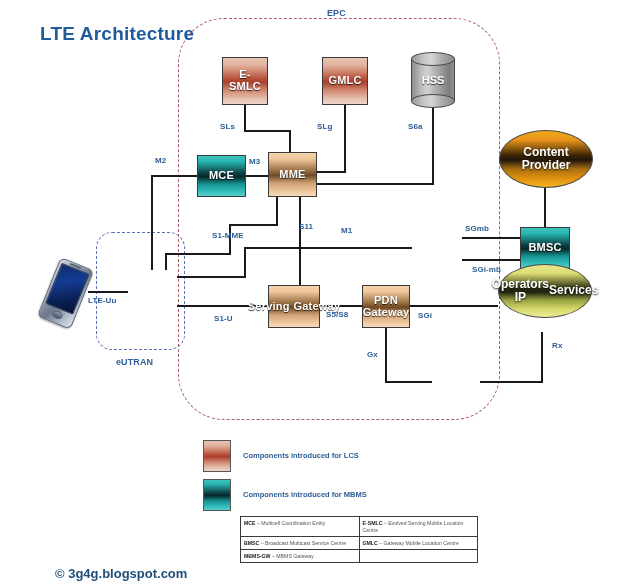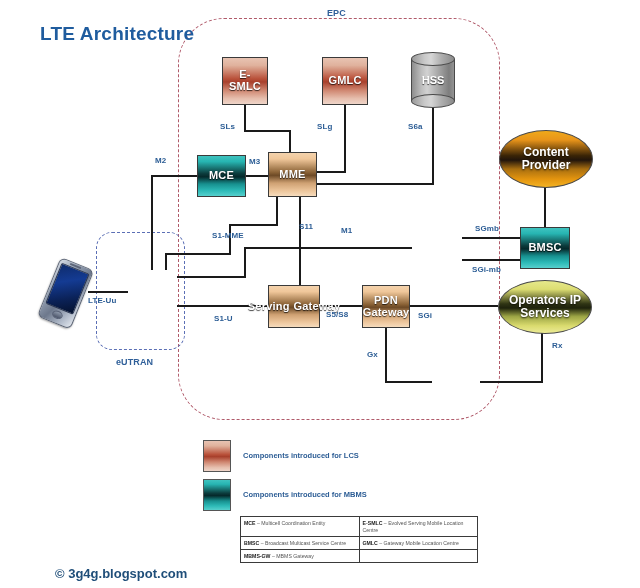--- a/index.html
+++ b/index.html
@@ -246,21 +246,21 @@
     <div class="node fill-mbms" style="left:520px;top:227px;width:50px;height:42px;">
       <span>BMSC</span>
     </div>
 
 
     <div class="ell ell-orange" style="left:499px;top:130px;width:92px;height:56px;flex-direction:column;">
       <span>Content</span>
       <span>Provider</span>
     </div>
 
-    <div class="ell ell-yellow" style="left:498px;top:280px;width:92px;height:52px;flex-direction:column;">
+    <div class="ell ell-yellow" style="left:498px;top:264px;width:92px;height:52px;flex-direction:row;">
       <span>Operators IP</span>
       <span>Services</span>
     </div>
 
     <div id="phone">
       <div class="shell"></div>
       <div class="speaker"></div>
       <div class="screen"></div>
       <div class="home"></div>
     </div>
@@ -278,21 +278,21 @@
     <div class="lbl" style="left:317px;top:122px;">SLg</div>
     <div class="lbl" style="left:408px;top:122px;">S6a</div>
     <div class="lbl" style="left:155px;top:156px;">M2</div>
     <div class="lbl" style="left:249px;top:157px;">M3</div>
     <div class="lbl" style="left:212px;top:231px;">S1-MME</div>
     <div class="lbl" style="left:299px;top:222px;">S11</div>
     <div class="lbl" style="left:341px;top:226px;">M1</div>
     <div class="lbl" style="left:214px;top:314px;">S1-U</div>
     <div class="lbl" style="left:326px;top:310px;">S5/S8</div>
     <div class="lbl" style="left:418px;top:311px;">SGi</div>
-    <div class="lbl" style="left:475px;top:224px;">SGmb</div>
+    <div class="lbl" style="left:465px;top:224px;">SGmb</div>
     <div class="lbl" style="left:472px;top:265px;">SGi-mb</div>
     <div class="lbl" style="left:367px;top:350px;">Gx</div>
     <div class="lbl" style="left:552px;top:341px;">Rx</div>
     <div class="lbl" style="left:88px;top:296px;">LTE-Uu</div>
 
     <div class="swatch fill-lcs" style="left:203px;top:440px;"></div>
     <div class="legend-text" style="left:243px;top:451px;">Components introduced for LCS</div>
 
     <div class="swatch fill-mbms" style="left:203px;top:479px;"></div>
     <div class="legend-text" style="left:243px;top:490px;">Components introduced for MBMS</div>

